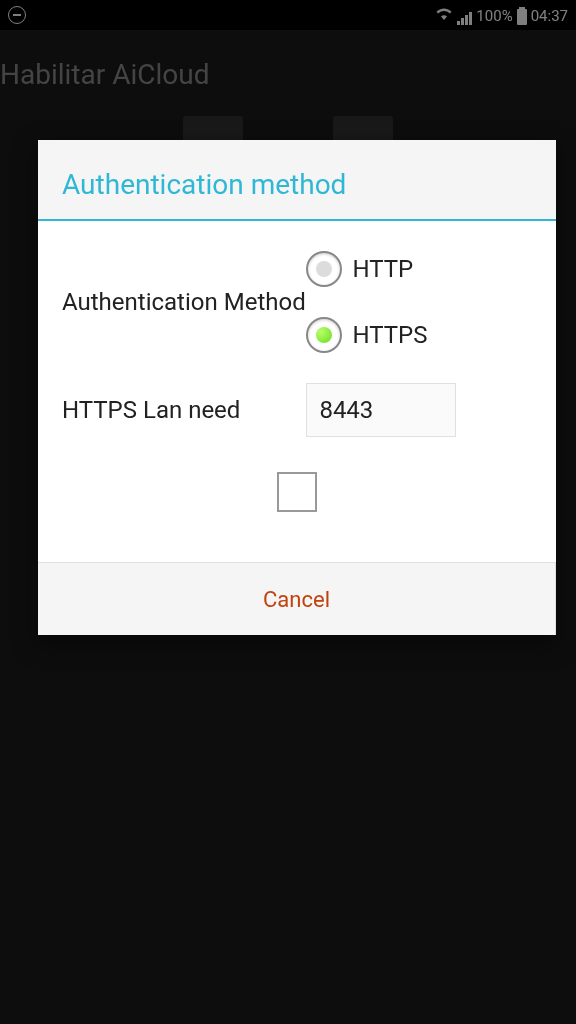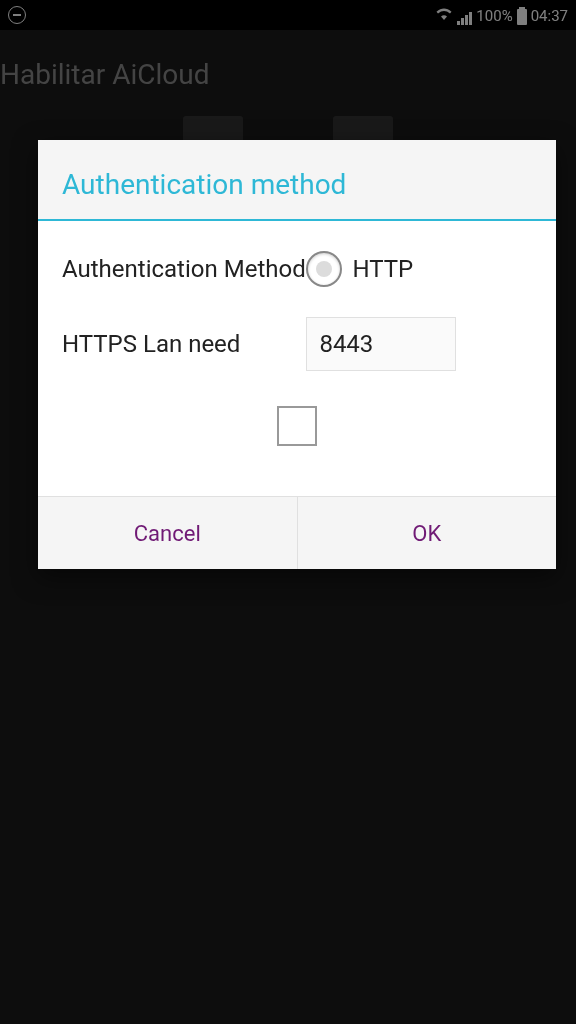--- a/index.html
+++ b/index.html
@@ -227,21 +227,21 @@
   display: flex;
   border-top: 1px solid #e0e0e0;
   background: #f5f5f5;
 }
 .dialog-button {
   flex: 1;
   height: 72px;
   border: none;
   background: transparent;
   font-size: 22px;
-  color: #701a75;
+  color: #c2410c;
   cursor: pointer;
 }
 .dialog-button:first-child {
   border-right: 1px solid #e0e0e0;
 }
 </style>
 </head>
 <body>
 
 <div class="status-bar">
@@ -284,32 +284,37 @@
 
       <div class="form-row">
         <div class="form-label">Authentication Method</div>
         <div class="form-control radio-group">
           <div class="radio-option">
             <div class="radio-circle">
                 <div class="radio-dot"></div>
               </div>
             <span class="radio-label">HTTP</span>
           </div>
+          <div class="radio-option selected">
+            <div class="radio-circle">
+                <div class="radio-dot"></div>
+              </div>
+            <span class="radio-label">HTTPS</span>
+          </div>
         </div>
       </div>
 
       <div class="form-row">
         <div class="form-label">HTTPS Lan need</div>
         <div class="form-control">
           <input class="port-input" type="text" value="8443" style="">
         </div>
       </div>
 
       <div class="checkbox-row">
         <div class="checkbox"></div>
       </div>
     </div>
     <div class="dialog-footer">
       <button class="dialog-button">Cancel</button>
-      <button class="dialog-button">OK</button>
     </div>
   </div>
 </div>
 
 </body></html>

